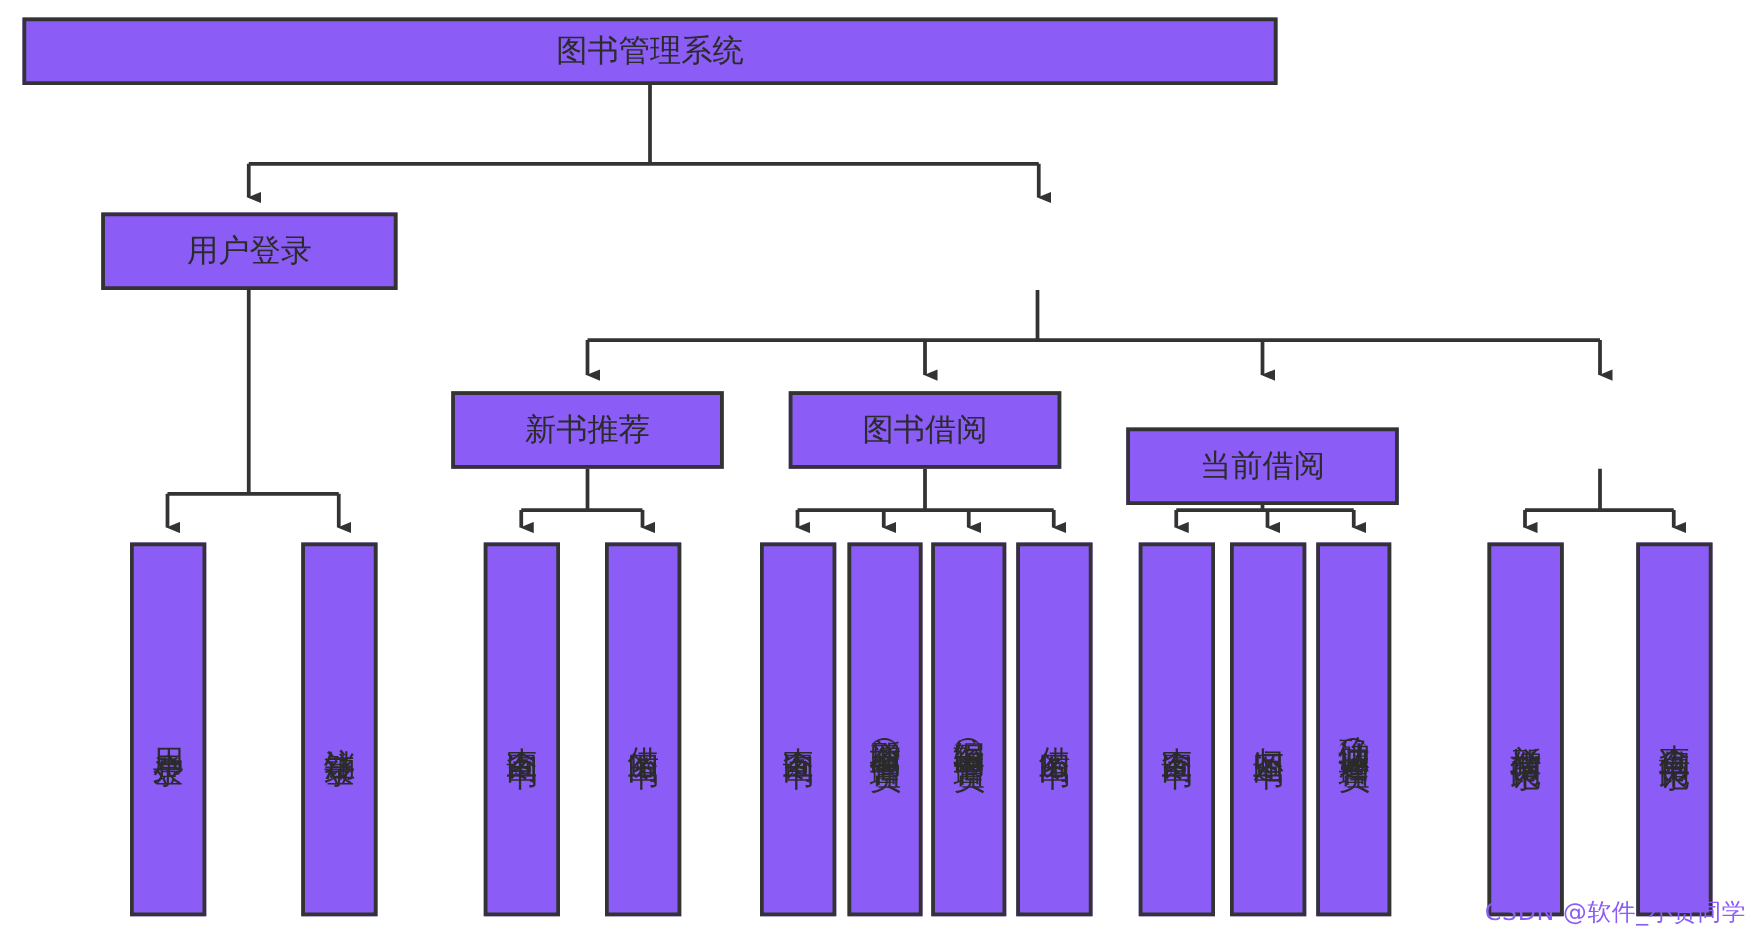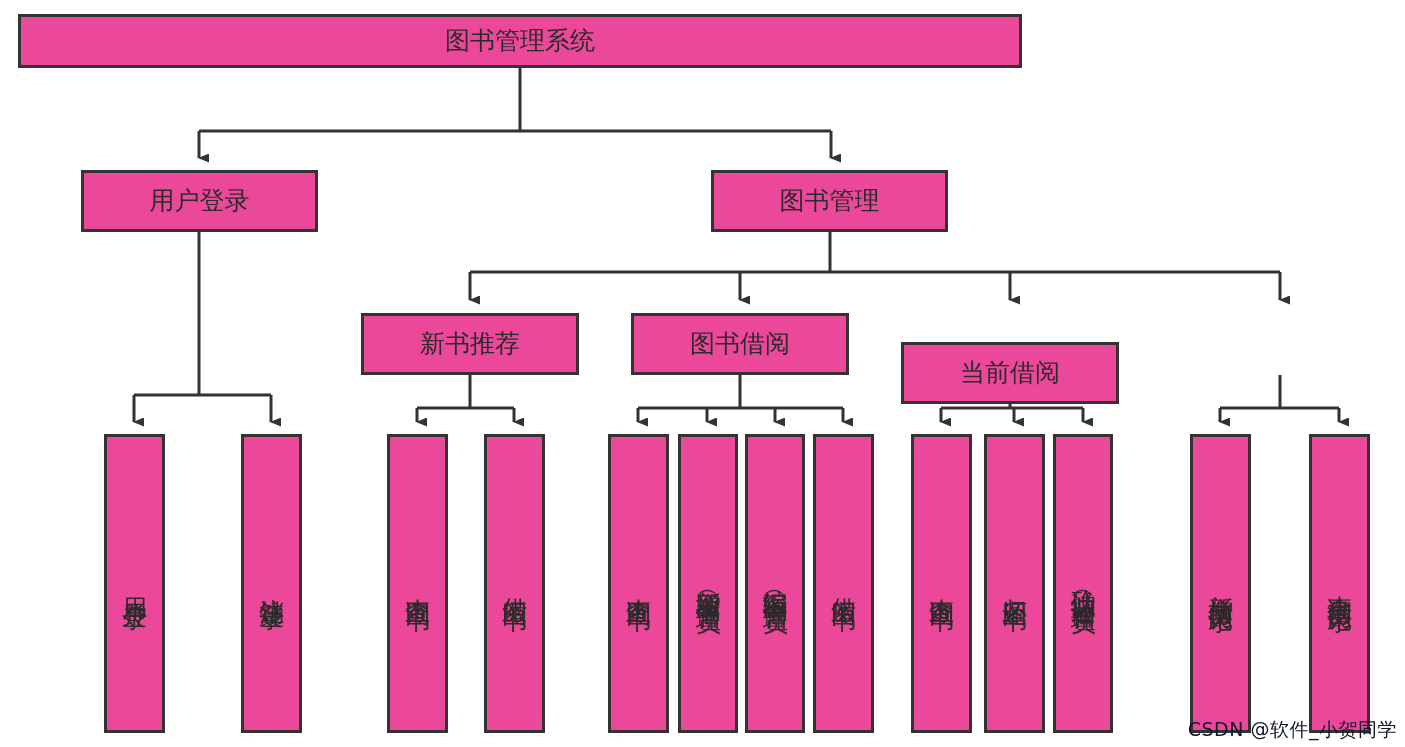--- a/index.html
+++ b/index.html
@@ -25,21 +25,21 @@
     left: 0;
     top: 0;
     width: 1405px;
     height: 747px;
     pointer-events: none;
   }
   .node {
     position: absolute;
     box-sizing: border-box;
     border: 3px solid #333333;
-    background: #ec4899;
+    background: #8b5cf6;
     display: flex;
     align-items: center;
     justify-content: center;
     color: #2b2b2b;
     line-height: 1.18;
   }
   .node.horiz {
     font-size: 25px;
     text-align: center;
   }
@@ -61,21 +61,21 @@
     white-space: normal;
   }
   .node-root {
     font-size: 26px;
   }
   .watermark {
     position: absolute;
     right: 8px;
     bottom: 4px;
     font-size: 19px;
-    color: #0f172a;
+    color: #8b5cf6;
     white-space: nowrap;
     letter-spacing: 0.5px;
     text-align: center;
   }
 </style>
 </head>
 <body>
 
 <div id="diagram-root">
 
@@ -141,23 +141,20 @@
     </g>
   </svg>
 
   <div class="node horiz node-root" id="n-root" style="left: 18px; top: 14px; width: 1004px; height: 54px;">
     <span class="label">图书管理系统</span>
   </div>
 
   <div class="node horiz" id="n-user_login" style="left: 81px; top: 170px; width: 237px; height: 62px;">
     <span class="label">用户登录</span>
   </div>
-  <div class="node horiz" id="n-book_manage" style="left: 711px; top: 170px; width: 237px; height: 62px;">
-    <span class="label">图书管理</span>
-  </div>
 
   <div class="node horiz" id="n-new_book_rec" style="left: 361px; top: 313px; width: 218px; height: 62px;">
     <span class="label">新书推荐</span>
   </div>
   <div class="node horiz" id="n-book_borrow" style="left: 631px; top: 313px; width: 218px; height: 62px;">
     <span class="label">图书借阅</span>
   </div>
   <div class="node horiz" id="n-current_borrow" style="left: 901px; top: 313px; width: 218px; height: 62px; margin-top: 29px;">
     <span class="label">当前借阅</span>
   </div>

